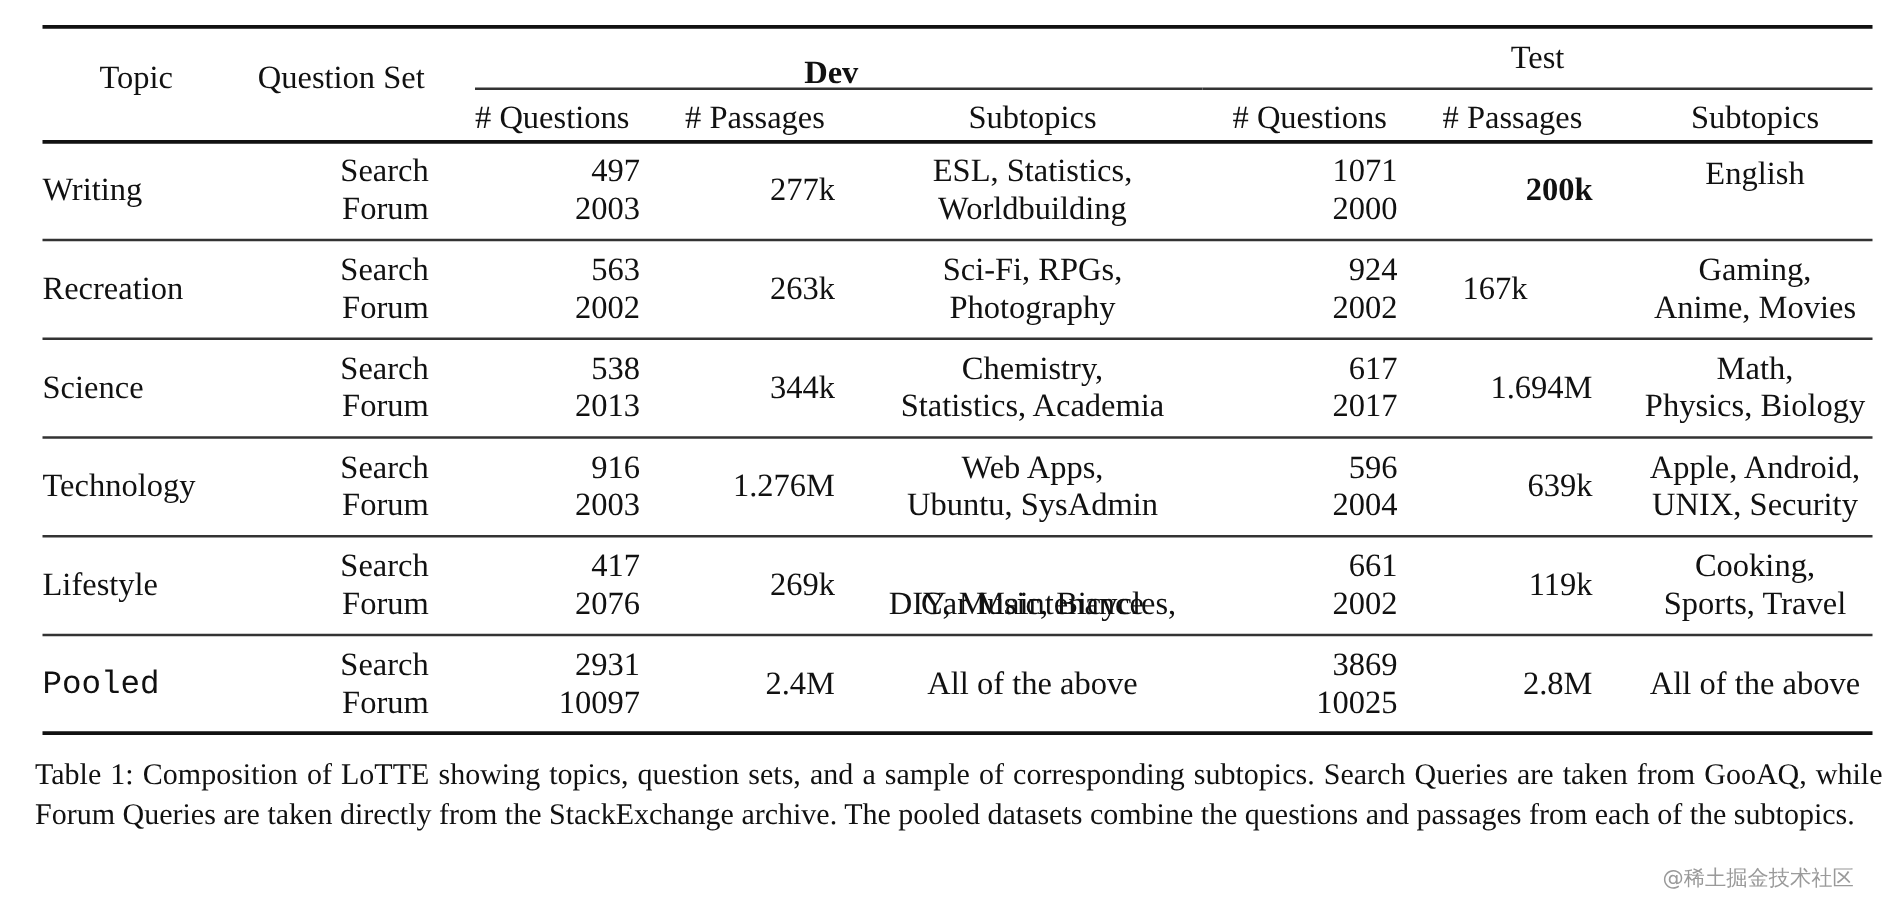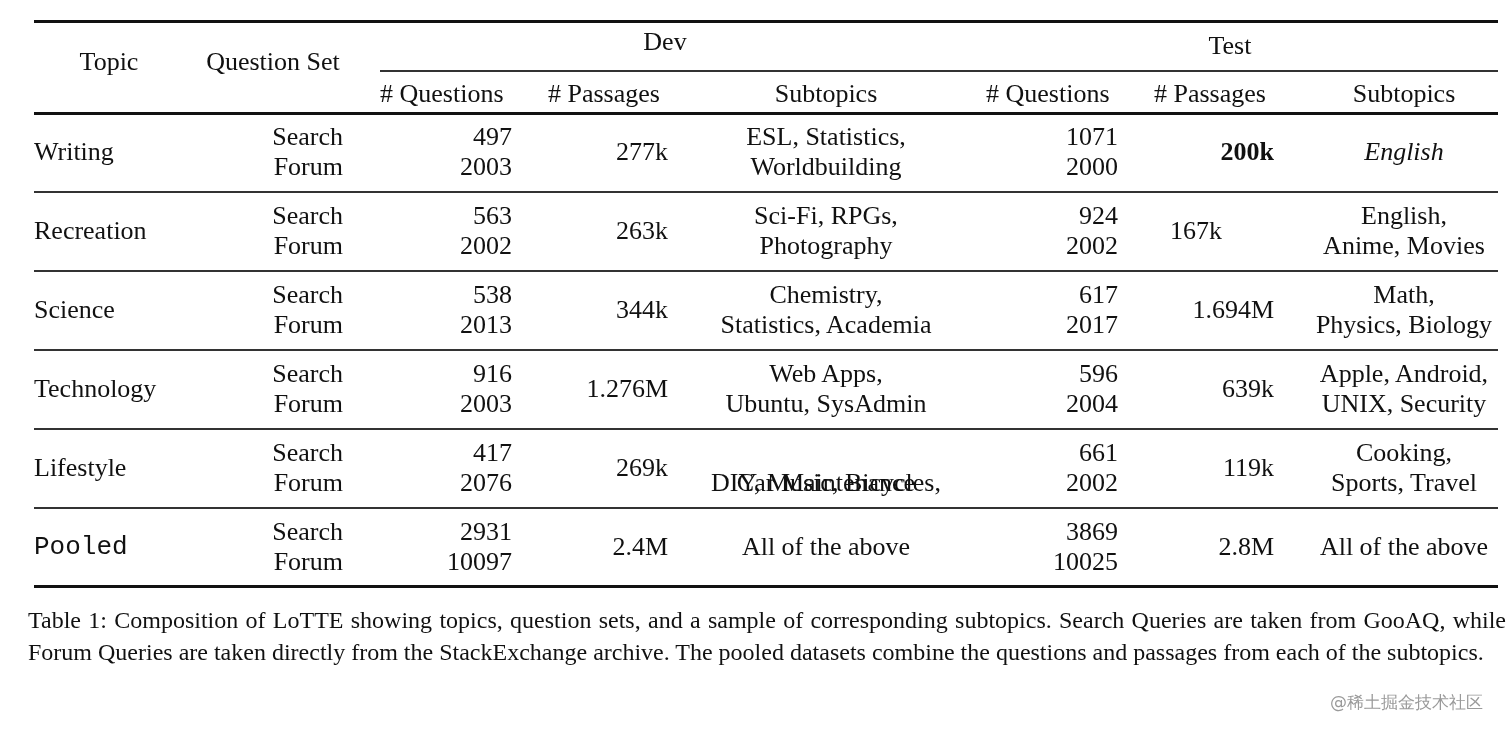--- a/index.html
+++ b/index.html
@@ -33,21 +33,21 @@
 
 <div id="tbl">
 
   <div class="rule thick" style="top:20px;"></div>
   <div class="cmid" style="left:380px;width:582px;"></div>
   <div class="cmid" style="left:962px;width:536px;"></div>
   <div class="rule thick" style="top:112px;"></div>
 
   <div class="t c" style="left:34px;top:47px;width:150px;">Topic</div>
   <div class="t c" style="left:190px;top:47px;width:166px;">Question Set</div>
-  <div class="t c" style="left:380px;top:27px;width:570px;">Dev</div>
+  <div class="t c" style="left:380px;top:43px;width:570px;font-weight:bold;">Dev</div>
   <div class="t c" style="left:962px;top:31px;width:536px;">Test</div>
 
   <div class="t" style="left:380px;top:79px;"># Questions</div>
   <div class="t" style="left:548px;top:79px;"># Passages</div>
   <div class="t c" style="left:700px;top:79px;width:252px;">Subtopics</div>
   <div class="t" style="left:986px;top:79px;"># Questions</div>
   <div class="t" style="left:1154px;top:79px;"># Passages</div>
   <div class="t c" style="left:1306px;top:79px;width:196px;">Subtopics</div>
 
   <div id="body-rows">
@@ -56,37 +56,37 @@
         <div class="t r" style="left:190px;width:153px;top:122px;">Search</div>
         <div class="t r" style="left:190px;width:153px;top:152px;">Forum</div>
         <div class="t r" style="left:380px;width:132px;top:122px;">497</div>
         <div class="t r" style="left:380px;width:132px;top:152px;">2003</div>
         <div class="t r" style="left:540px;width:128px;top:137px;">277k</div>
         <div class="t c" style="left:690px;width:272px;top:122px;">ESL, Statistics,</div>
         <div class="t c" style="left:690px;width:272px;top:152px;">Worldbuilding</div>
         <div class="t r" style="left:986px;width:132px;top:122px;">1071</div>
         <div class="t r" style="left:986px;width:132px;top:152px;">2000</div>
         <div class="t r" style="left:1146px;width:128px;top:137px;font-weight:bold;">200k</div>
-        <div class="t c" style="left: 1300px; width: 208px; top: 137px; font-style: italic;">English</div>
+        <div class="t c" style="left: 1300px; width: 208px; top: 124px;">English</div>
         <div class="t c" style="left:1300px;width:208px;top:152px;"></div>
       </div>
       <div class="rule thin" style="top:191px;"></div>
       <div>
         <div class="t" style="left:34px;top:216px;">Recreation</div>
         <div class="t r" style="left:190px;width:153px;top:201px;">Search</div>
         <div class="t r" style="left:190px;width:153px;top:231px;">Forum</div>
         <div class="t r" style="left:380px;width:132px;top:201px;">563</div>
         <div class="t r" style="left:380px;width:132px;top:231px;">2002</div>
         <div class="t r" style="left:540px;width:128px;top:216px;">263k</div>
         <div class="t c" style="left:690px;width:272px;top:201px;">Sci-Fi, RPGs,</div>
         <div class="t c" style="left:690px;width:272px;top:231px;">Photography</div>
         <div class="t r" style="left:986px;width:132px;top:201px;">924</div>
         <div class="t r" style="left:986px;width:132px;top:231px;">2002</div>
         <div class="t r" style="left:1094px;width:128px;top:216px;">167k</div>
-        <div class="t c" style="left:1300px;width:208px;top:201px;">English,</div>
+        <div class="t c" style="left:1300px;width:208px;top:201px;">Gaming,</div>
         <div class="t c" style="left:1300px;width:208px;top:231px;">Anime, Movies</div>
       </div>
       <div class="rule thin" style="top:270px;"></div>
       <div>
         <div class="t" style="left:34px;top:295px;">Science</div>
         <div class="t r" style="left:190px;width:153px;top:280px;">Search</div>
         <div class="t r" style="left:190px;width:153px;top:310px;">Forum</div>
         <div class="t r" style="left:380px;width:132px;top:280px;">538</div>
         <div class="t r" style="left:380px;width:132px;top:310px;">2013</div>
         <div class="t r" style="left:540px;width:128px;top:295px;">344k</div>

